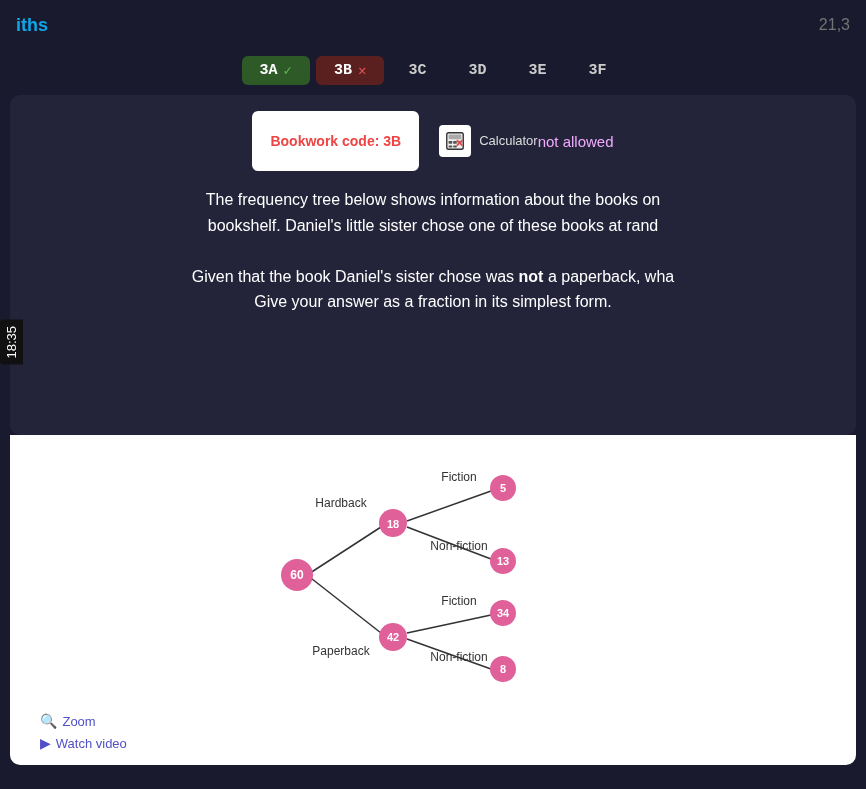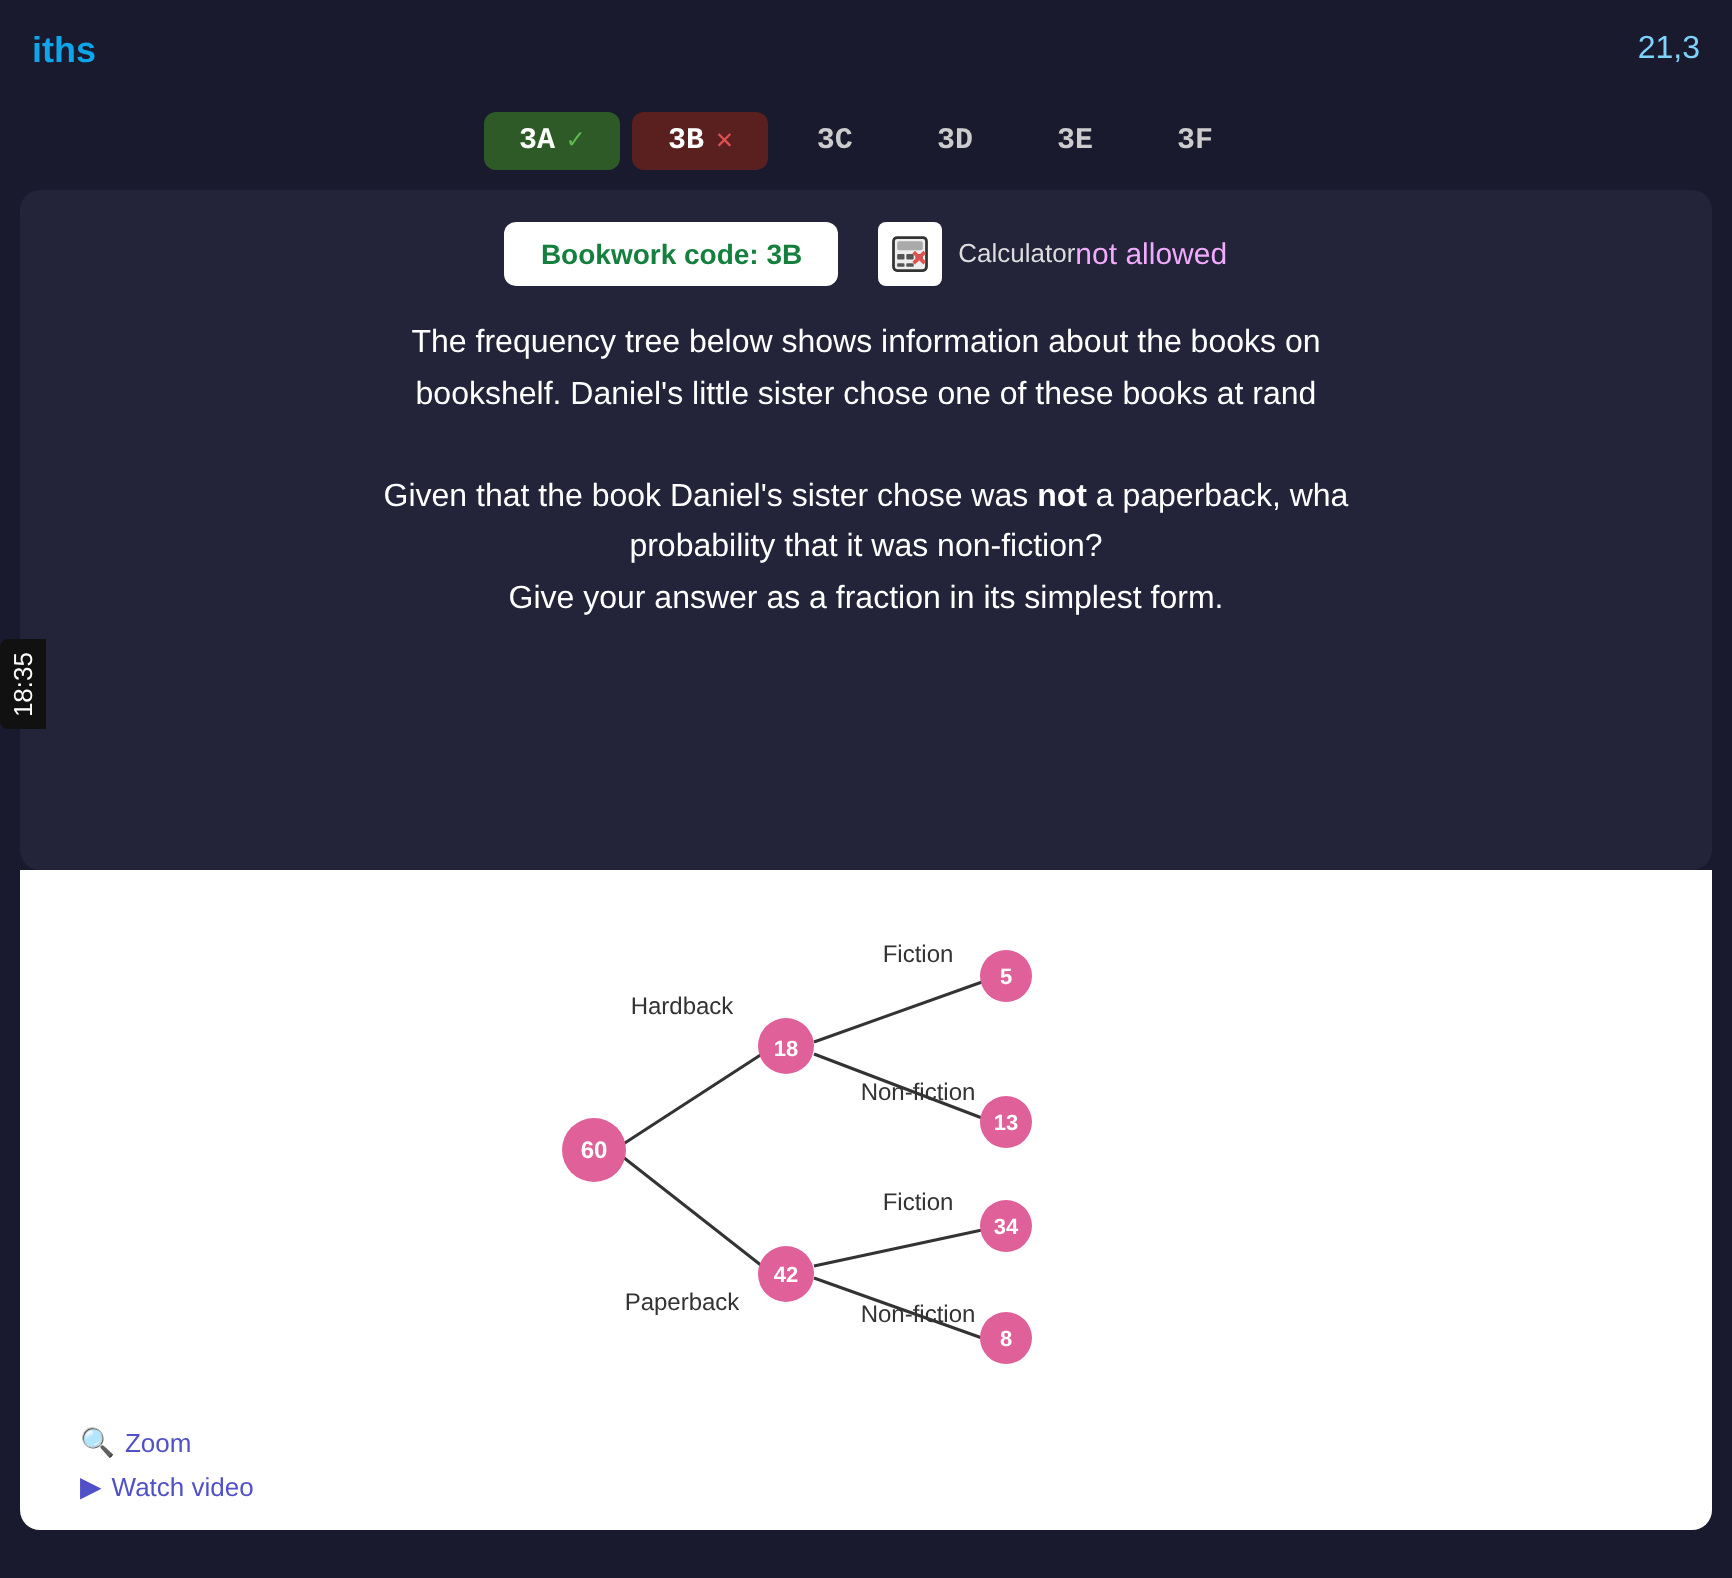--- a/index.html
+++ b/index.html
@@ -20,21 +20,21 @@
       justify-content: space-between;
       padding: 8px 16px;
       height: 50px;
     }
     .top-bar-left {
       color: #0ea5e9;
       font-size: 18px;
       font-weight: bold;
     }
     .top-bar-right {
-      color: #7dd3fc;
+      color: #737373;
       font-size: 16px;
     }
 
     
     .nav-tabs {
       display: flex;
       align-items: center;
       justify-content: center;
       background: #1a1a2e;
       padding: 6px 0 10px 0;
@@ -84,24 +84,24 @@
     
     .bookwork-bar {
       display: flex;
       align-items: center;
       justify-content: center;
       gap: 20px;
       margin-bottom: 16px;
     }
     .bookwork-code {
       background: #fff;
-      color: #15803d;
+      color: #ef4444;
       font-size: 14px;
       font-weight: bold;
-      padding: 8px 18px;
+      padding: 22px 18px;
       border-radius: 6px;
     }
     .calculator-badge {
       display: flex;
       align-items: center;
       gap: 8px;
       color: #ccc;
       font-size: 13px;
     }
     .calc-icon {
@@ -237,23 +237,20 @@
     <div>
       <span>bookshelf. Daniel's little sister chose one of these books at rand</span>
     </div>
     <br>
     <div>
       <span>Given that the book Daniel's sister chose was</span>
       <strong>not</strong>
       <span>a paperback, wha</span>
     </div>
     <div>
-      <span>probability that it was non-fiction?</span>
-    </div>
-    <div>
       <span>Give your answer as a fraction in its simplest form.</span>
     </div>
   </div>
 </div>
 
 <div class="bottom-panel">
 
   <svg width="340" height="270" viewBox="0 0 340 270" style="display:block;margin:0 auto;">
 
     <line x1="44" y1="130" x2="118" y2="82" stroke="#333" stroke-width="1.5"></line>

